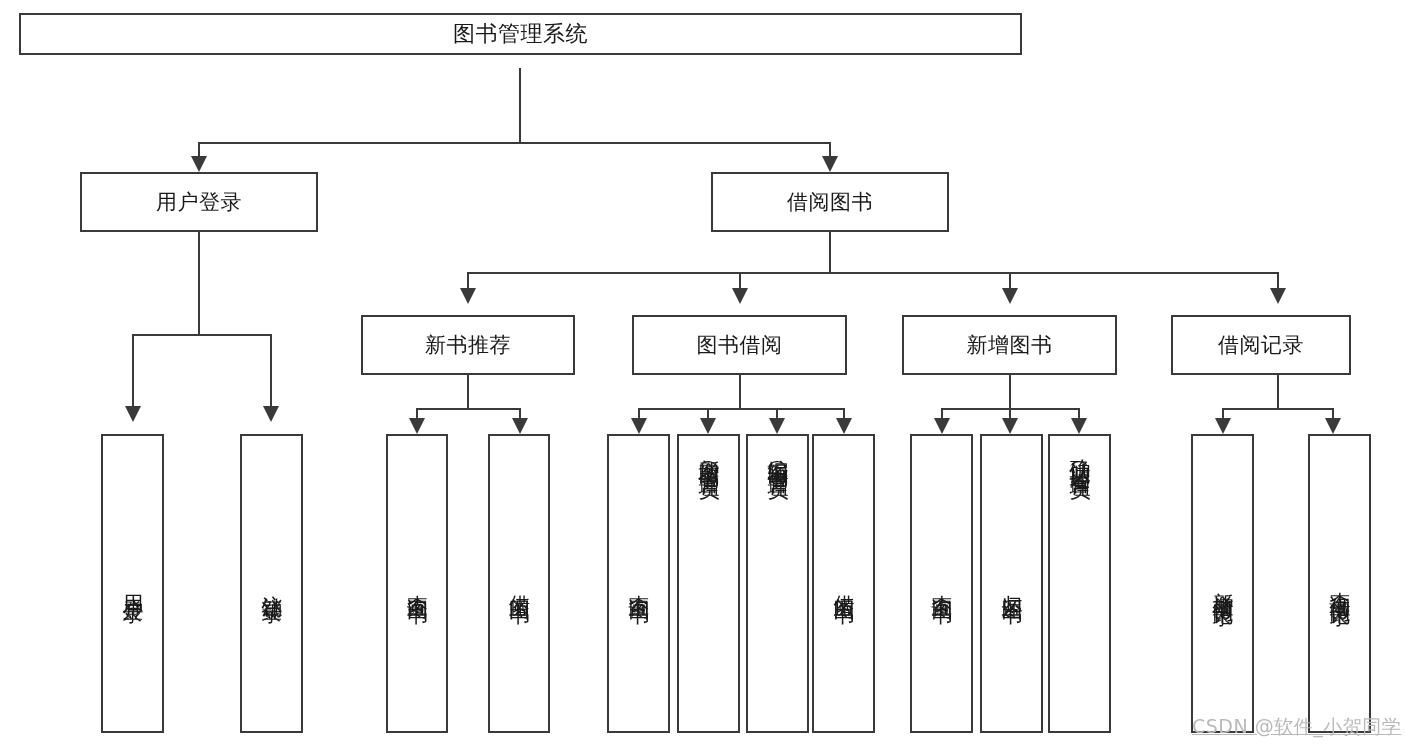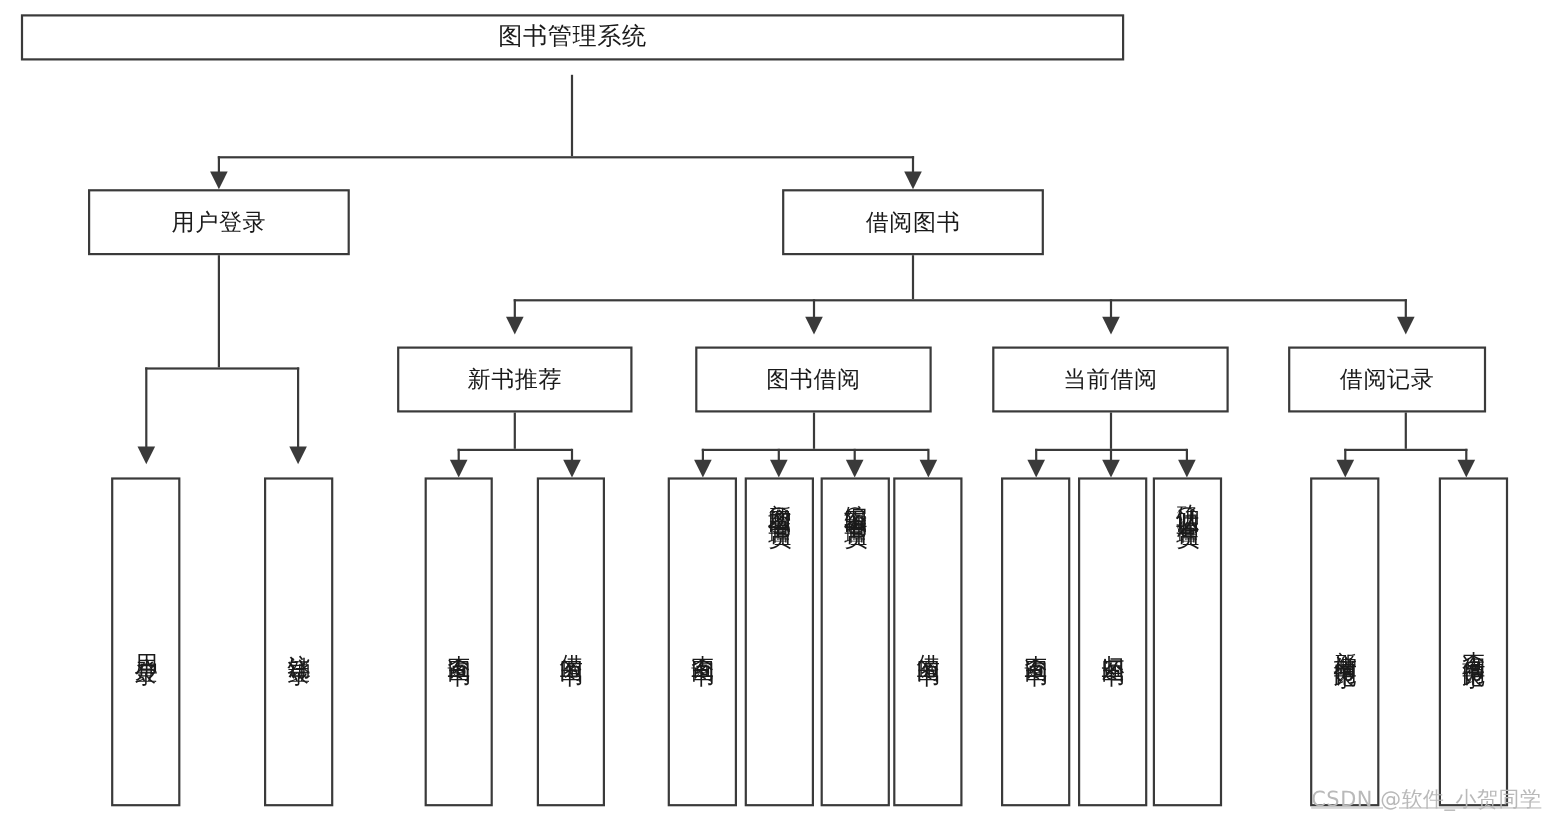--- a/index.html
+++ b/index.html
@@ -122,21 +122,21 @@
   <div class="vline" style="left:1277px; top:272px; height:18px;"></div>
   <div class="arrow" style="left:1270px; top:288px;"></div>
 
   <div class="node horiz" style="left:361px; top:315px; width:214px; height:60px;">
     <span>新书推荐</span>
   </div>
   <div class="node horiz" style="left:632px; top:315px; width:215px; height:60px;">
     <span>图书借阅</span>
   </div>
   <div class="node horiz" style="left:902px; top:315px; width:215px; height:60px;">
-    <span>当前借阅</span>
+    <span>新增图书</span>
   </div>
   <div class="node horiz" style="left:1171px; top:315px; width:180px; height:60px;">
     <span>借阅记录</span>
   </div>
 
   <div class="vline" style="left:467px; top:375px; height:33px;"></div>
   <div class="hline" style="left:416px; top:408px; width:104px;"></div>
   <div class="vline" style="left:416px; top:408px; height:12px;"></div>
   <div class="arrow" style="left:409px; top:418px;"></div>
   <div class="vline" style="left:519px; top:408px; height:12px;"></div>

